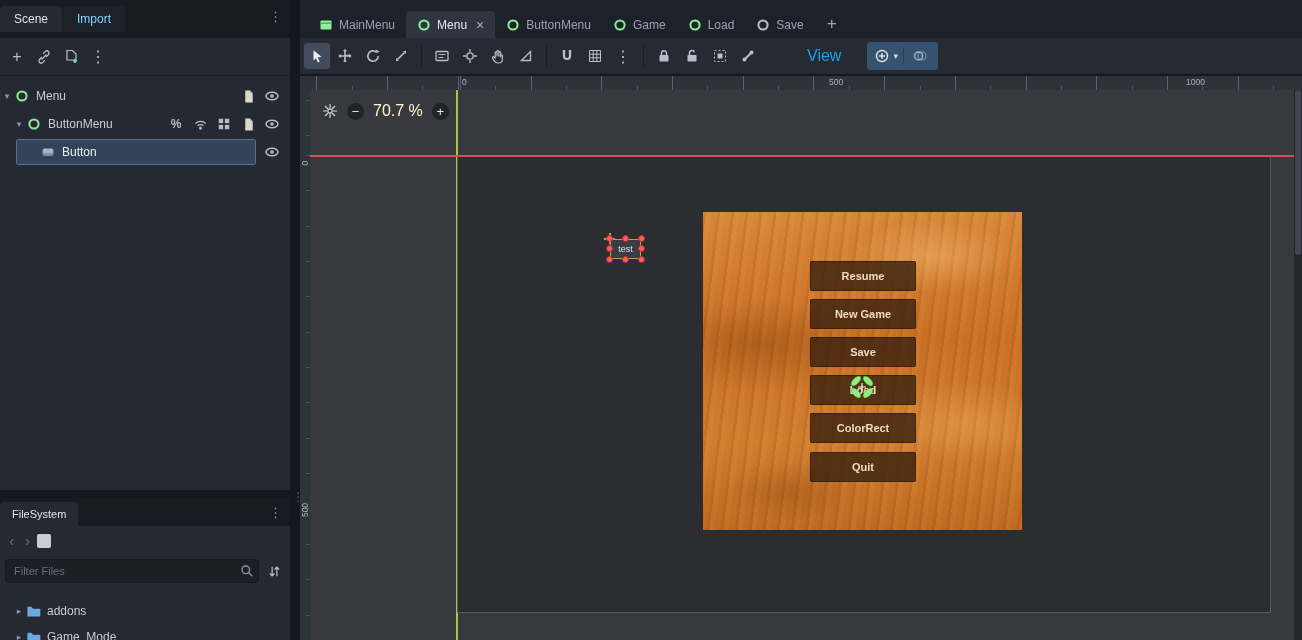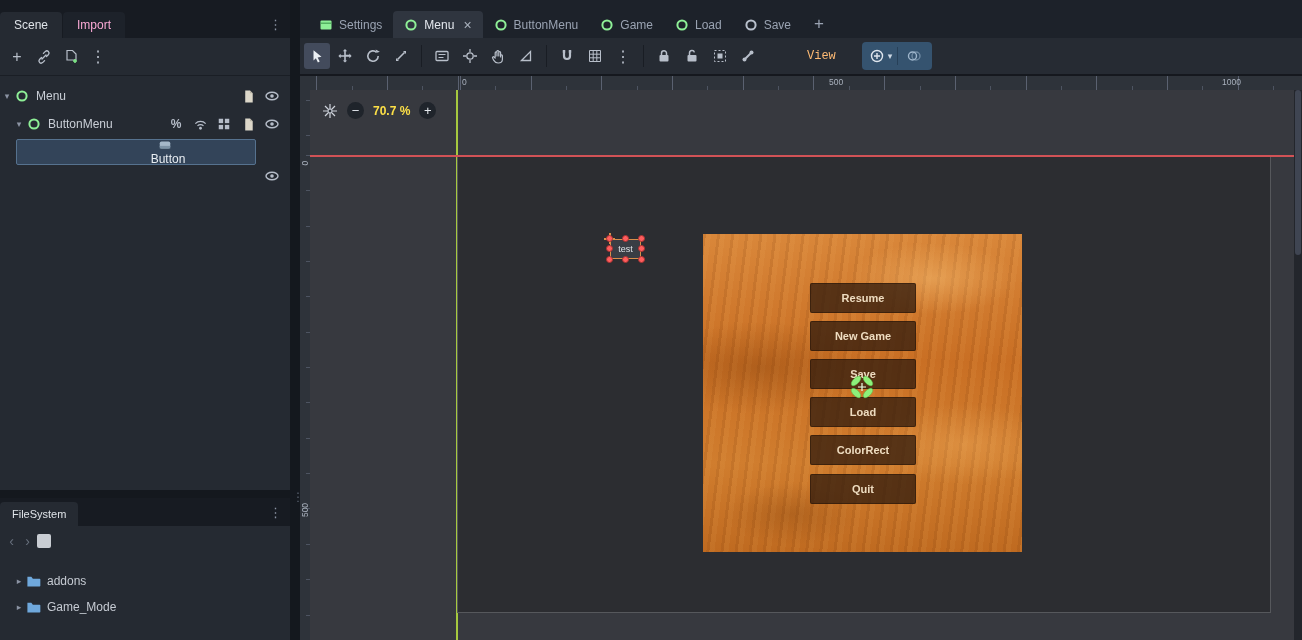--- a/index.html
+++ b/index.html
@@ -2,23 +2,23 @@
 <html><head>
 <meta charset="utf-8">
 <style>
   * { margin:0; padding:0; box-sizing:border-box; }
   html,body { width:1302px; height:640px; overflow:hidden; background:#1a1e26;
     font-family:"Liberation Sans", sans-serif; }
   .abs { position:absolute; }
 
   
   .left-dock { left:0; top:0; width:290px; height:640px; background:#252a32; }
-  .dock-tabbar { height:38px; background:#171b22; display:flex; align-items:flex-end; position:relative; }
+  .dock-tabbar { height:38px; background:#171b22; display:flex; align-items:center; position:relative; }
   .dock-tab { height:26px; padding:0 14px; display:flex; align-items:center; font-size:12px;
-    color:#f9a8d4; background:#1d222a; border-radius:4px 4px 0 0; margin-right:1px; cursor:default; }
+    color:#7dd3fc; background:#1d222a; border-radius:4px 4px 0 0; margin-right:1px; cursor:default; }
   .dock-tab.active { background:#252a32; color:#dfe3e8; }
   .vdots { margin-left:auto; color:#8b93a3; font-size:13px; padding:0 8px 6px 8px; cursor:default; }
 
   .scene-toolbar { height:38px; display:flex; align-items:center; gap:5px; padding:0 6px;
     background:#252a32; border-bottom:1px solid #1a1e25; }
   .tool-ic { width:22px; height:22px; display:flex; align-items:center; justify-content:center;
     color:#b8bfca; flex:0 0 auto; }
   .plus-glyph { font-size:16px; color:#b8bfca; line-height:1; }
   .filter-wrap { flex:1; position:relative; height:24px; }
   .filter-wrap input { width:100%; height:24px; background:#1b2026; border:1px solid #14181e;
@@ -70,21 +70,21 @@
   .stab .close { color:#aab2bd; font-size:14px; margin-left:3px; }
   .plus-tab { color:#9aa3b2; font-size:17px; margin:0 0 4px 12px; }
 
   
   .main-toolbar { left:300px; top:38px; width:1002px; height:38px; background:#262b33;
     border-bottom:2px solid #15181e; display:flex; align-items:center; padding-left:4px; gap:2px; }
   .icon-btn { width:26px; height:26px; display:flex; align-items:center; justify-content:center;
     color:#b8bfca; border-radius:3px; flex:0 0 auto; }
   .icon-btn.active { background:#434b5c; color:#ecEFf3; color:#ecf0f4; }
   .tsep { width:1px; height:22px; background:#191d24; margin:0 5px; flex:0 0 auto; }
-  .view-btn { margin-left:34px; color:#fdba74; font-size:12px; padding:4px 10px;font-family:Liberation Mono, monospace; }
+  .view-btn { margin-left:34px; color:#0ea5e9; font-size:16px; padding:4px 10px; }
   .key-panel { margin-left:14px; height:28px; background:#35536f; border-radius:4px;
     display:flex; align-items:center; padding:0 5px; gap:3px; }
   .key-panel .kdiv { width:1px; height:18px; background:#274058; }
   .chev { color:#cdd8e4; font-size:9px; }
 
   
   .ruler-corner { left:300px; top:76px; width:10px; height:14px; background:#2e333a; }
   .hruler { left:310px; top:76px; width:992px; height:14px; background:#2e333a; overflow:hidden; }
   .hticks-minor { position:absolute; left:0; bottom:0; width:100%; height:4px;
     background:repeating-linear-gradient(90deg,#4d5461 0 1px,transparent 1px 35.35px);
@@ -103,23 +103,23 @@
   
   .canvas { left:310px; top:90px; width:992px; height:550px; background:#37393f; overflow:hidden; }
   .viewport { position:absolute; left:147px; top:65px; width:814px; height:458px;
     background:#2c2d31; border:1px solid #56585c; z-index:1; }
   .axis-x { position:absolute; left:0; top:65px; width:992px; height:2px; background:#d15256; z-index:3; }
   .axis-y { position:absolute; left:146px; top:0; width:2px; height:550px; background:#a6c93f; z-index:0; }
 
   .zoomw { position:absolute; left:12px; top:12px; display:flex; align-items:center; gap:9px; z-index:8; }
   .zoom-circle { width:17px; height:17px; border-radius:50%; background:#1f242b; color:#e6eaef;
     display:flex; align-items:center; justify-content:center; font-size:13px; line-height:1; }
-  .zoom-label { color:#fde047; font-size:12px;font-weight:bold; }
-
-  .wood-panel { position:absolute; left:393px; top:144px; width:319px; height:318px; z-index:2;
+  .zoom-label { color:#fef9c3; font-size:16px; }
+
+  .wood-panel { position:absolute; left:393px; top:122px; width:319px; height:318px; z-index:2;
     background:
       radial-gradient(ellipse 130px 55px at 72% 14%, rgba(255,205,130,.38), transparent 65%),
       radial-gradient(ellipse 170px 75px at 18% 42%, rgba(115,55,8,.30), transparent 62%),
       radial-gradient(ellipse 150px 65px at 82% 66%, rgba(255,195,115,.28), transparent 62%),
       radial-gradient(ellipse 110px 50px at 28% 88%, rgba(115,55,8,.26), transparent 62%),
       repeating-linear-gradient(97deg, rgba(90,40,5,.10) 0 3px, rgba(255,200,120,.07) 3px 8px, transparent 8px 14px),
       linear-gradient(180deg,#d9873a,#c96f24 40%,#d07d2e 72%,#bf6a20); }
   .menu-btn { position:absolute; left:107px; width:106px; height:30px;
     background:rgba(52,30,14,.78); border-radius:2px; color:#eedcc0; font-size:11px; font-weight:bold;
     display:flex; align-items:center; justify-content:center;
@@ -233,21 +233,21 @@
           </span>
         <span class="row-icon">
             <svg width="16" height="16" viewBox="0 0 16 16">
               <ellipse cx="8" cy="8" rx="6" ry="3.8" fill="none" stroke="currentColor" stroke-width="1.4"></ellipse>
               <circle cx="8" cy="8" r="1.8" fill="currentColor"></circle>
             </svg>
           </span>
       </span>
     </div>
 
-    <div class="tree-row selected" style="padding-left:40px;flex-direction:column;">
+    <div class="tree-row selected" style="padding-left:40px;">
       <div class="sel-box"></div>
       <span class="node-ic">
           <svg width="14" height="14" viewBox="0 0 16 16">
             <rect x="2" y="4" width="12" height="8" rx="2" fill="#a5b8c9"></rect>
             <rect x="2" y="9" width="12" height="3" fill="#7d93a6"></rect>
           </svg>
         </span>
       <span class="lbl">Button</span>
       <span class="row-right">
         <span class="row-icon">
@@ -268,20 +268,34 @@
     </div>
     <div class="vdots">⋮</div>
   </div>
 
   <div class="fs-nav">
     <div class="nav-arrow">‹</div>
     <div class="nav-arrow">›</div>
     <div class="white-sq"></div>
   </div>
 
+  <div class="fs-filter">
+    <div class="filter-wrap">
+      <input type="text" placeholder="Filter Files" style="">
+      <svg class="filter-mag" viewBox="0 0 16 16">
+          <circle cx="6.8" cy="6.8" r="3.8" fill="none" stroke="currentColor" stroke-width="1.4"></circle>
+          <path d="M9.6 9.6l3.6 3.6" stroke="currentColor" stroke-width="1.4"></path>
+        </svg>
+    </div>
+    <div class="tool-ic">
+      <svg width="15" height="15" viewBox="0 0 16 16">
+          <path d="M5.5 3v10M5.5 13l-2.5-3M5.5 13l2.5-3M10.5 13V3M10.5 3L8 6M10.5 3l2.5 3" stroke="currentColor" stroke-width="1.3" fill="none"></path>
+        </svg>
+    </div>
+  </div>
 
   <div class="fs-tree">
     <div class="fs-row">
       <span class="arrow">▸</span>
       <svg width="15" height="15" viewBox="0 0 16 16">
           <path d="M1.5 3h4.2l1.6 2h7.2a.8.8 0 0 1 .8.8v6.7a.8.8 0 0 1-.8.8H1.5z" fill="#6fa8dc"></path>
         </svg>
       <span class="lbl">addons</span>
     </div>
     <div class="fs-row">
@@ -297,21 +311,21 @@
 <div class="gutter abs">
   <div class="grip">⋮</div>
 </div>
 
 <div class="scene-tabbar abs">
   <div class="stab">
     <svg width="14" height="14" viewBox="0 0 14 14">
         <rect x="1.5" y="2.5" width="11" height="9" rx="1" fill="#8eef97"></rect>
         <path d="M1.5 5.2h11" stroke="#46a355" stroke-width="1.2"></path>
       </svg>
-    <span>Settings</span>
+    <span>MainMenu</span>
   </div>
   <div class="stab active">
     <svg width="14" height="14" viewBox="0 0 14 14">
         <circle cx="7" cy="7" r="4.6" fill="none" stroke="#8eef97" stroke-width="2"></circle>
       </svg>
     <span>Menu</span>
     <span class="close">×</span>
   </div>
   <div class="stab">
     <svg width="14" height="14" viewBox="0 0 14 14">
@@ -443,21 +457,21 @@
     </div>
   </div>
 </div>
 
 <div class="ruler-corner abs"></div>
 <div class="hruler abs">
   <div class="hticks-minor"></div>
   <div class="hticks-major"></div>
   <span class="hnum" style="left:152px;">0</span>
   <span class="hnum" style="left:519px;">500</span>
-  <span class="hnum" style="left:876px;margin-left:36px;">1000</span>
+  <span class="hnum" style="left:876px;">1000</span>
 </div>
 <div class="vruler abs">
   <div class="vticks-minor"></div>
   <span class="vnum" style="top:68px;">0</span>
   <span class="vnum" style="top:415px;">500</span>
 </div>
 
 <div class="canvas abs">
 
   <div class="axis-y"></div>

